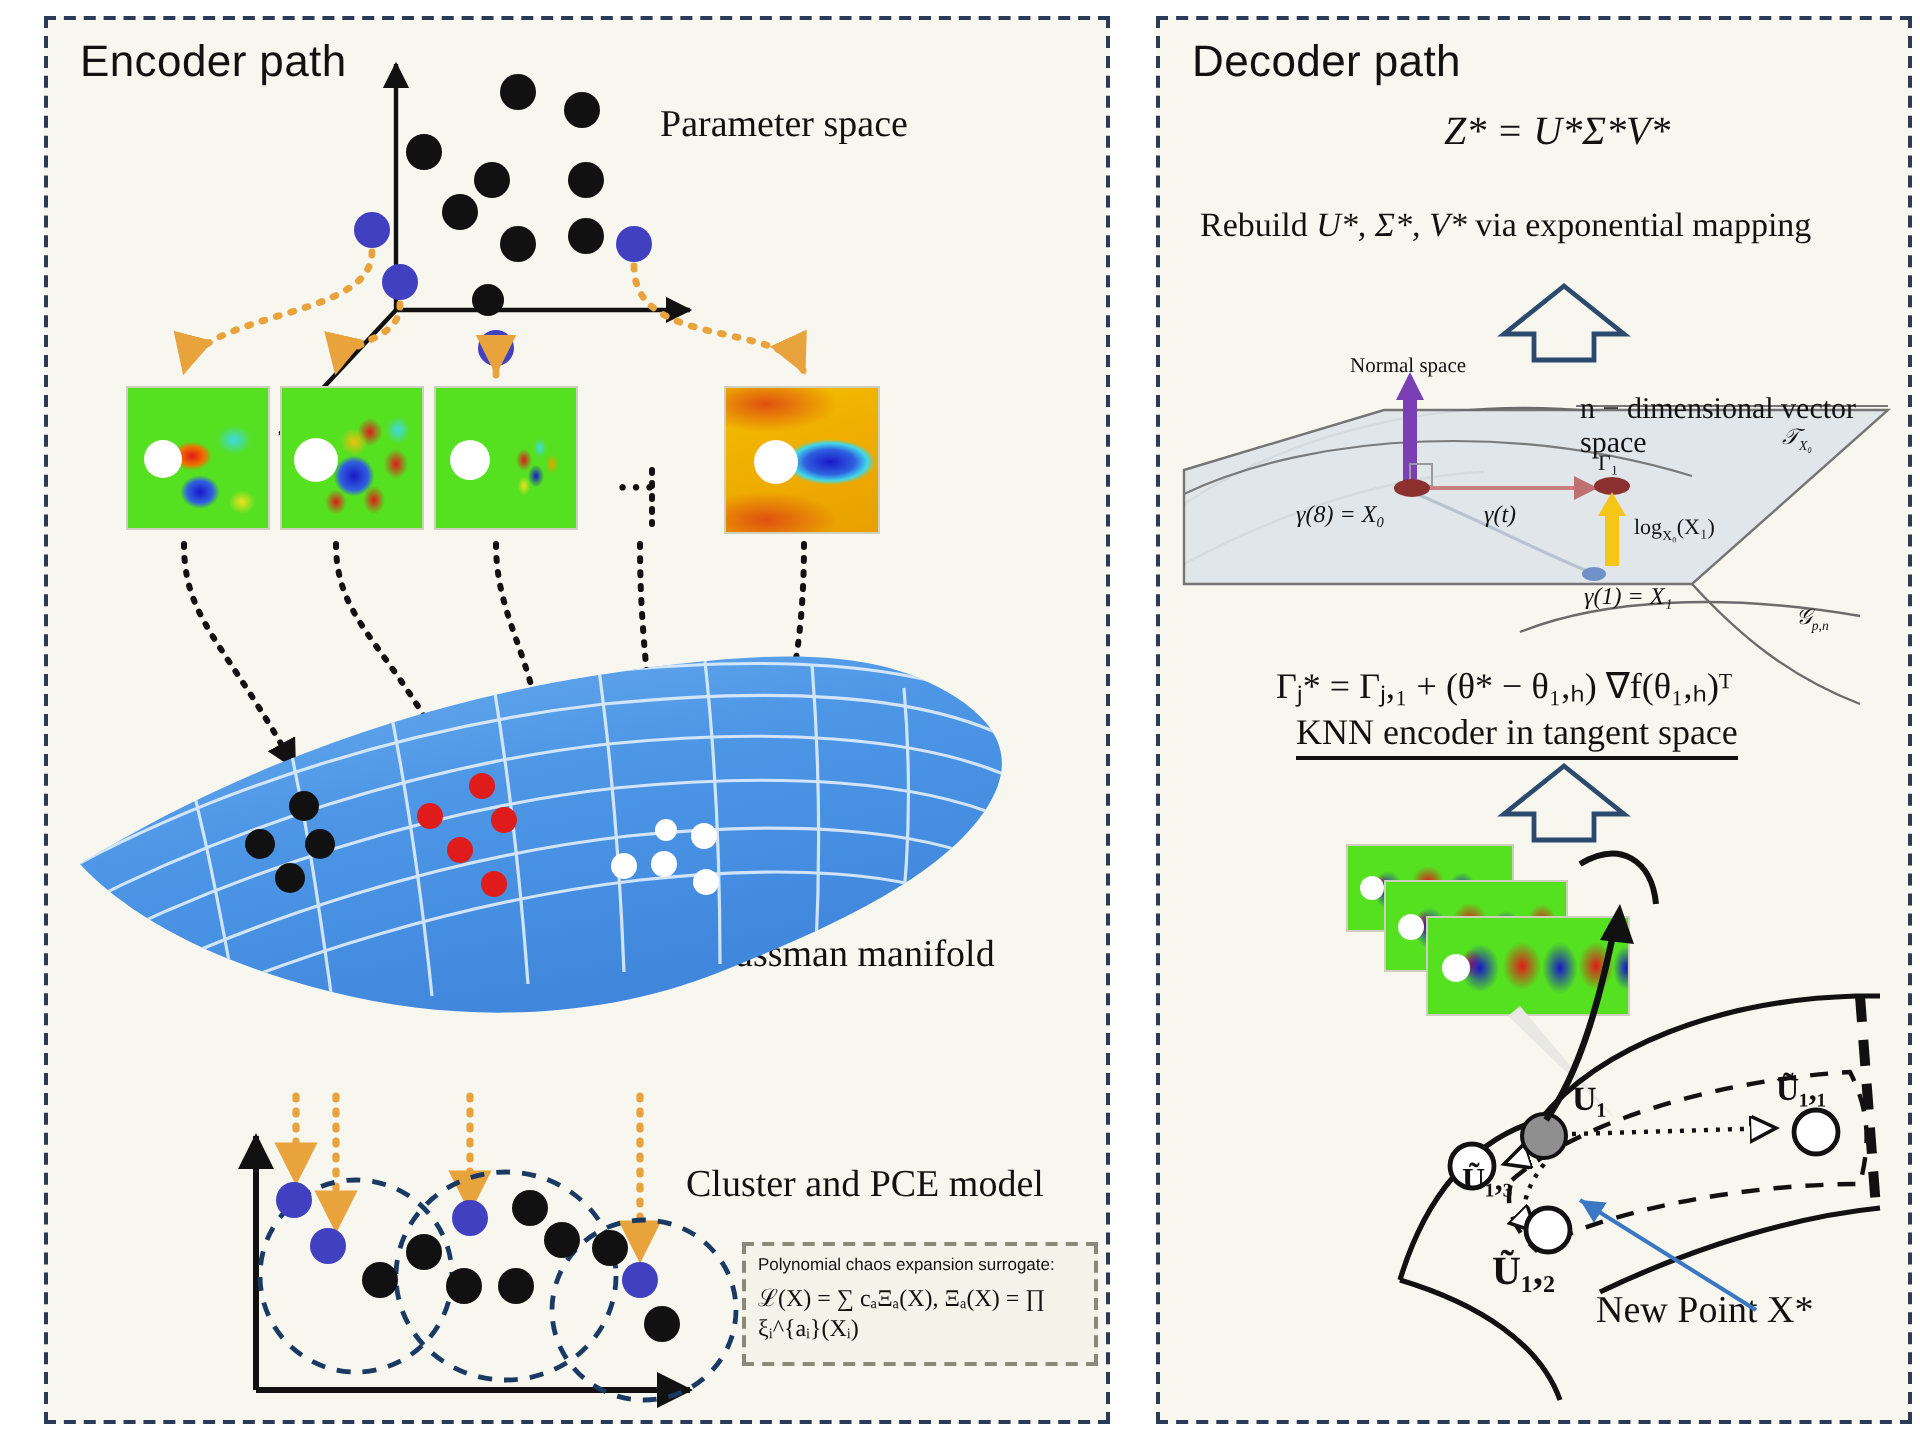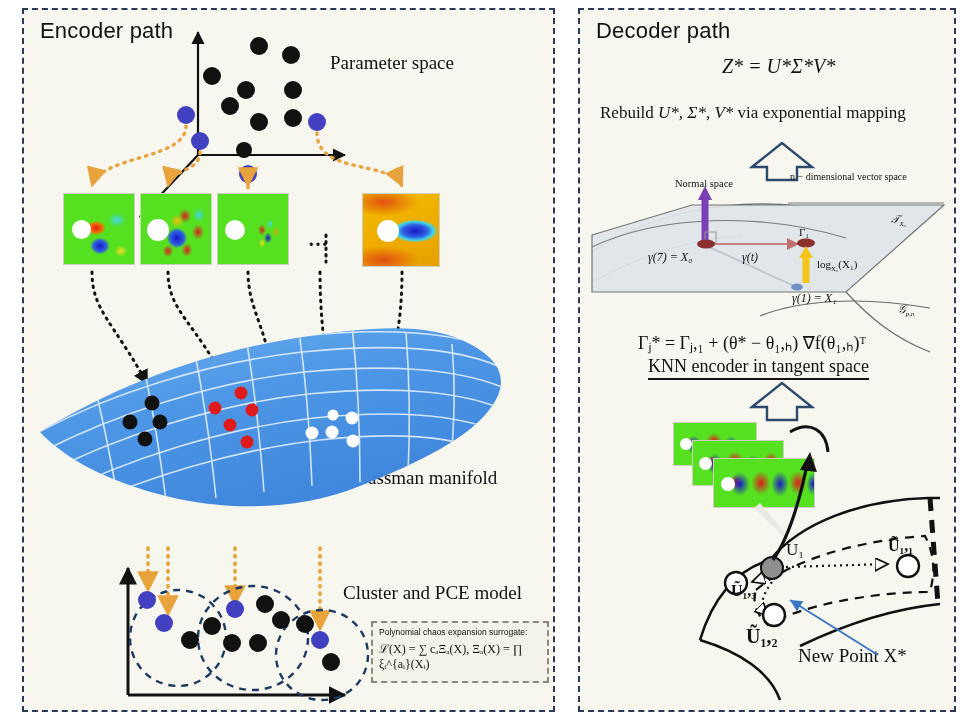--- a/index.html
+++ b/index.html
@@ -308,25 +308,25 @@
 
     <ellipse cx="797" cy="287" rx="6" ry="3.5" fill="#7090c8"></ellipse>
 
     <line x1="806" y1="283" x2="806" y2="256" stroke="#f5c518" stroke-width="7"></line>
     <path d="M799,258 L806,246 L813,258 Z" fill="#f5c518"></path>
 
     <line x1="788" y1="203" x2="944" y2="203" stroke="#777" stroke-width="1"></line>
   </svg>
 
   <div class="serif-label tiny" style="left:675px;top:178px;font-size:10.5px;">Normal space</div>
-  <div class="serif-label tiny" style="left:790px;top:171px;font-size:10px;">n − dimensional vector space</div>
+  <div class="serif-label tiny" style="left:790px;top:197px;font-size:15px;">n − dimensional vector space</div>
   <div class="serif-label" style="left:891px;top:213px;font-size:11px;font-style:italic;">
     <span>𝒯</span><sub>X₀</sub>
   </div>
-  <div class="serif-label" style="left:648px;top:250px;font-size:12px;font-style:italic;">γ(7) = X₀</div>
+  <div class="serif-label" style="left:648px;top:250px;font-size:12px;font-style:italic;">γ(8) = X₀</div>
   <div class="serif-label" style="left:742px;top:250px;font-size:12px;font-style:italic;">γ(t)</div>
   <div class="serif-label" style="left:776px;top:291px;font-size:12px;font-style:italic;margin-left:16px;">γ(1) = X₁</div>
   <div class="serif-label" style="left:799px;top:226px;font-size:11px;">Γ₁</div>
   <div class="serif-label" style="left:817px;top:258px;font-size:11px;">
     <span>log</span><sub>X₀</sub><span>(X₁)</span>
   </div>
   <div class="serif-label" style="left:898px;top:303px;font-size:11px;font-style:italic;">
     <span>𝒢</span><sub>p,n</sub>
   </div>
 
@@ -388,21 +388,21 @@
     <circle cx="736" cy="583" r="11" fill="#fff" stroke="#111" stroke-width="2.4"></circle>
     <circle cx="774" cy="615" r="11" fill="#fff" stroke="#111" stroke-width="2.4"></circle>
 
     <path d="M773,560 C790,536 800,500 808,460" fill="none" stroke="#111" stroke-width="3.2"></path>
     <path d="M800,470 L810,452 L817,472 Z" fill="#111"></path>
     <path d="M790,432 C810,420 826,430 828,452" fill="none" stroke="#111" stroke-width="3"></path>
 
     <line x1="878" y1="655" x2="790" y2="600" stroke="#3b78c3" stroke-width="2" marker-end="url(#ah-blue)"></line>
   </svg>
 
-  <div class="serif-label" style="left:786px;top:540px;font-size:17px;font-weight:normal;">
+  <div class="serif-label" style="left:786px;top:540px;font-size:17px;font-weight:bold;">
     <span>U₁</span>
   </div>
   <div class="serif-label" style="left:888px;top:537px;font-size:16px;font-weight:bold;">
     <span>Ũ₁,₁</span>
   </div>
   <div class="serif-label" style="left:731px;top:582px;font-size:16px;font-weight:bold;">
     <span>Ũ₁,₃</span>
   </div>
   <div class="serif-label" style="left:746px;top:625px;font-size:20px;font-weight:bold;">
     <span>Ũ₁,₂</span>

